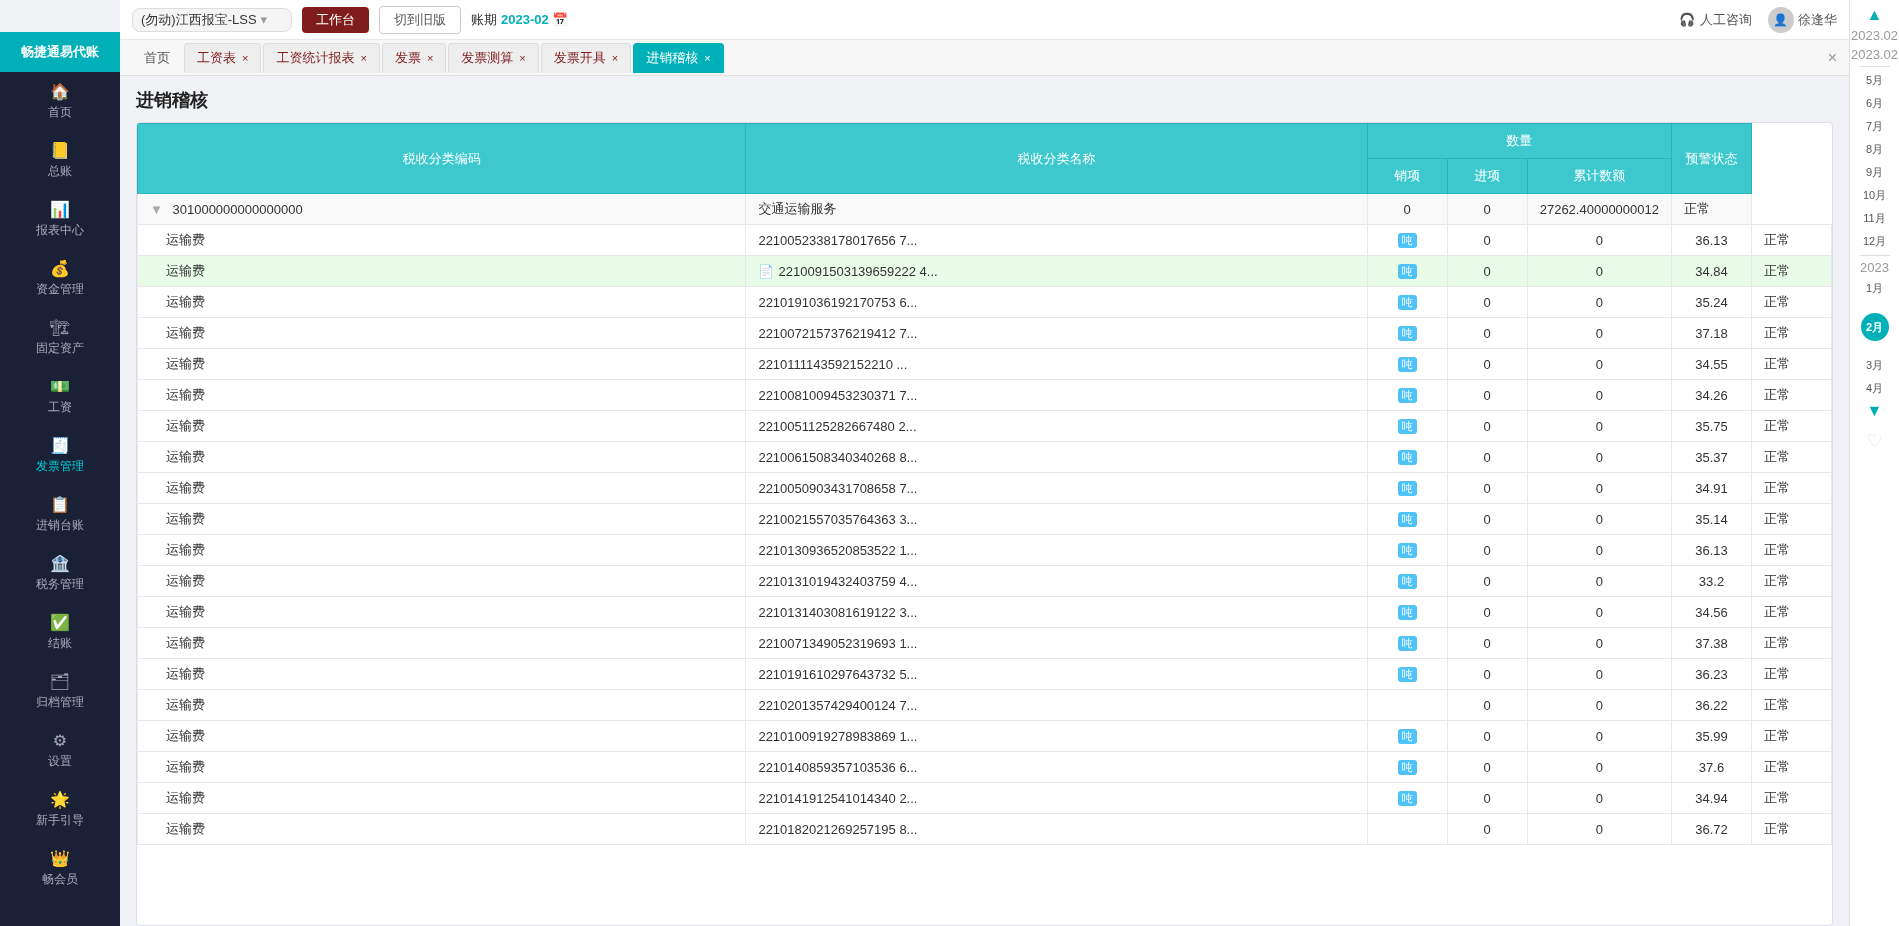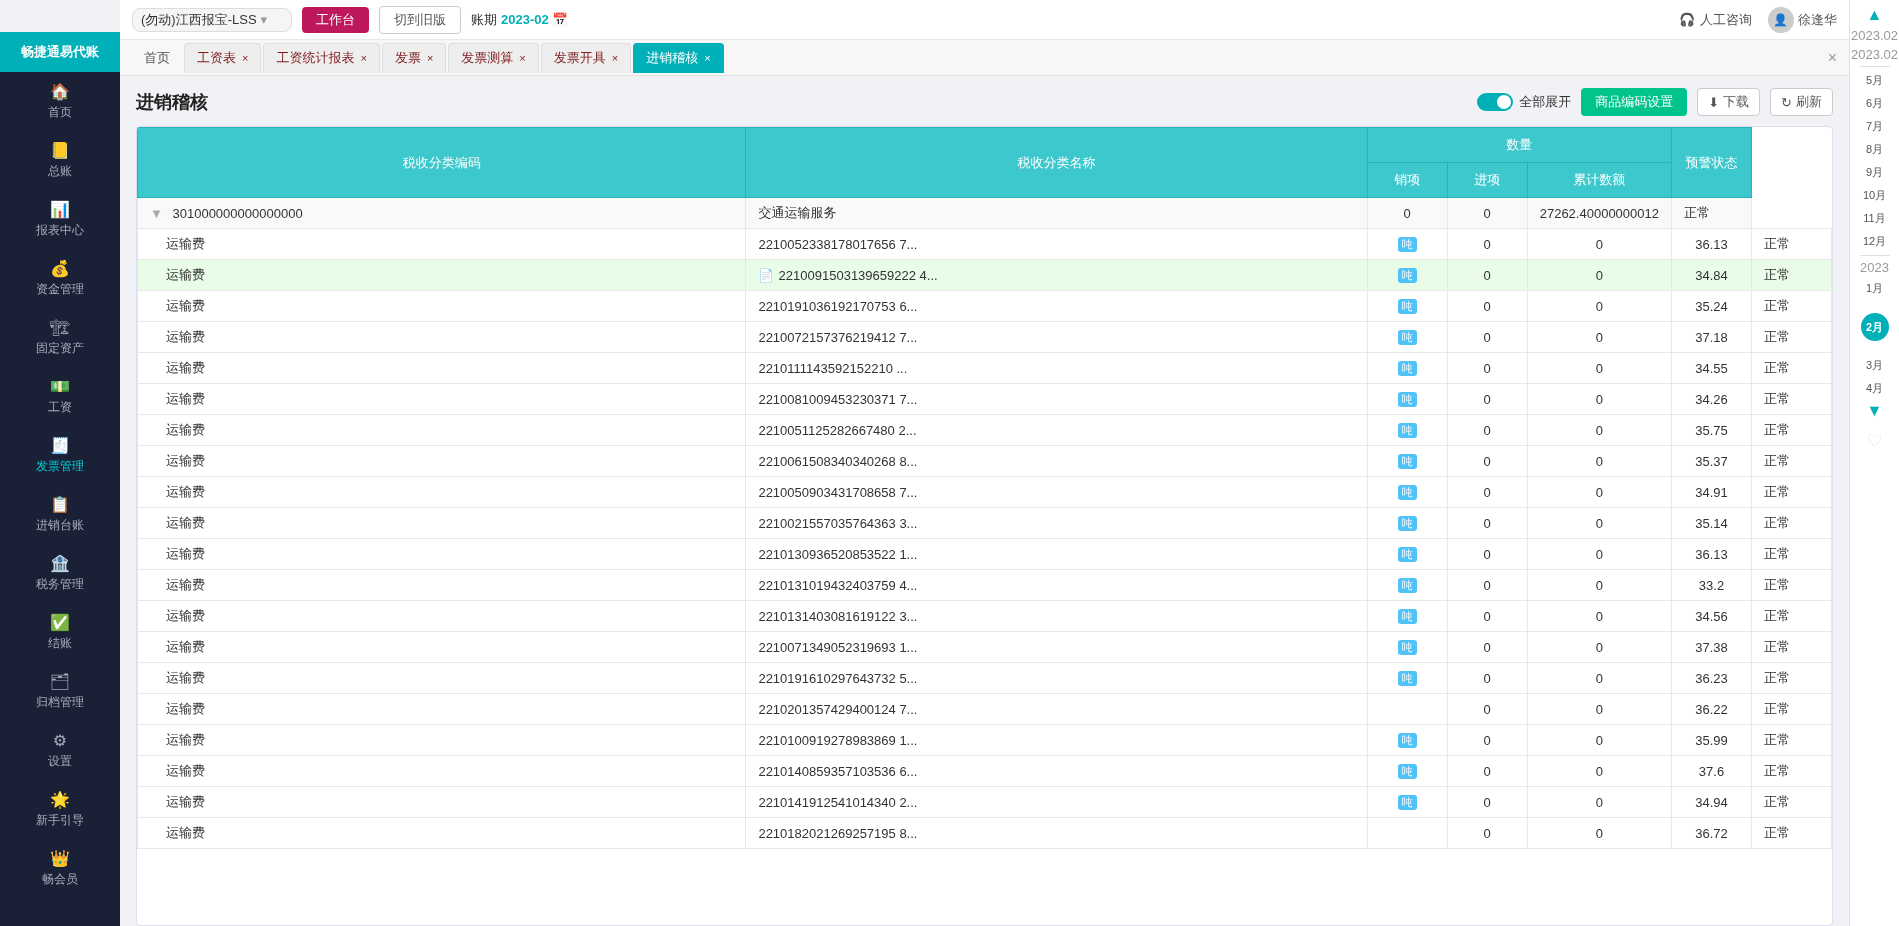--- a/index.html
+++ b/index.html
@@ -80,21 +80,21 @@
       font-size: 13px;
       color: #333;
       background: #f5f5f5;
       border: 1px solid #ddd;
       border-radius: 8px;
       padding: 2px 8px;
       cursor: pointer;
       min-width: 160px;
     }
     .top-bar-btn {
-      background: #be185d;
+      background: #7f1d1d;
       color: white;
       border: none;
       border-radius: 4px;
       padding: 4px 14px;
       cursor: pointer;
       font-size: 13px;
     }
     .top-bar-btn-outline {
       background: white;
       color: #555;
@@ -457,37 +457,20 @@
     <div class="tab active">
       <span>进销稽核</span>
       <span class="close">×</span>
     </div>
     <span class="close-btn">×</span>
   </div>
 
   <div class="page-content">
     <div class="page-title-row">
       <span class="page-title">进销稽核</span>
-      <div class="toolbar-right">
-        <div class="toggle-switch">
-          <div class="toggle-track">
-            <div class="toggle-knob"></div>
-          </div>
-          <span>全部展开</span>
-        </div>
-        <button class="btn-green">商品编码设置</button>
-        <button class="btn-outline-sm">
-          <span>⬇</span>
-          <span>下载</span>
-        </button>
-        <button class="btn-outline-sm">
-          <span>↻</span>
-          <span>刷新</span>
-        </button>
-      </div>
     </div>
 
     <div class="table-container">
       <table>
         <thead>
           <tr>
             <th rowspan="2" class="col-code">税收分类编码</th>
             <th rowspan="2" class="col-name">税收分类名称</th>
             <th colspan="3">数量</th>
             <th rowspan="2">预警状态</th>

